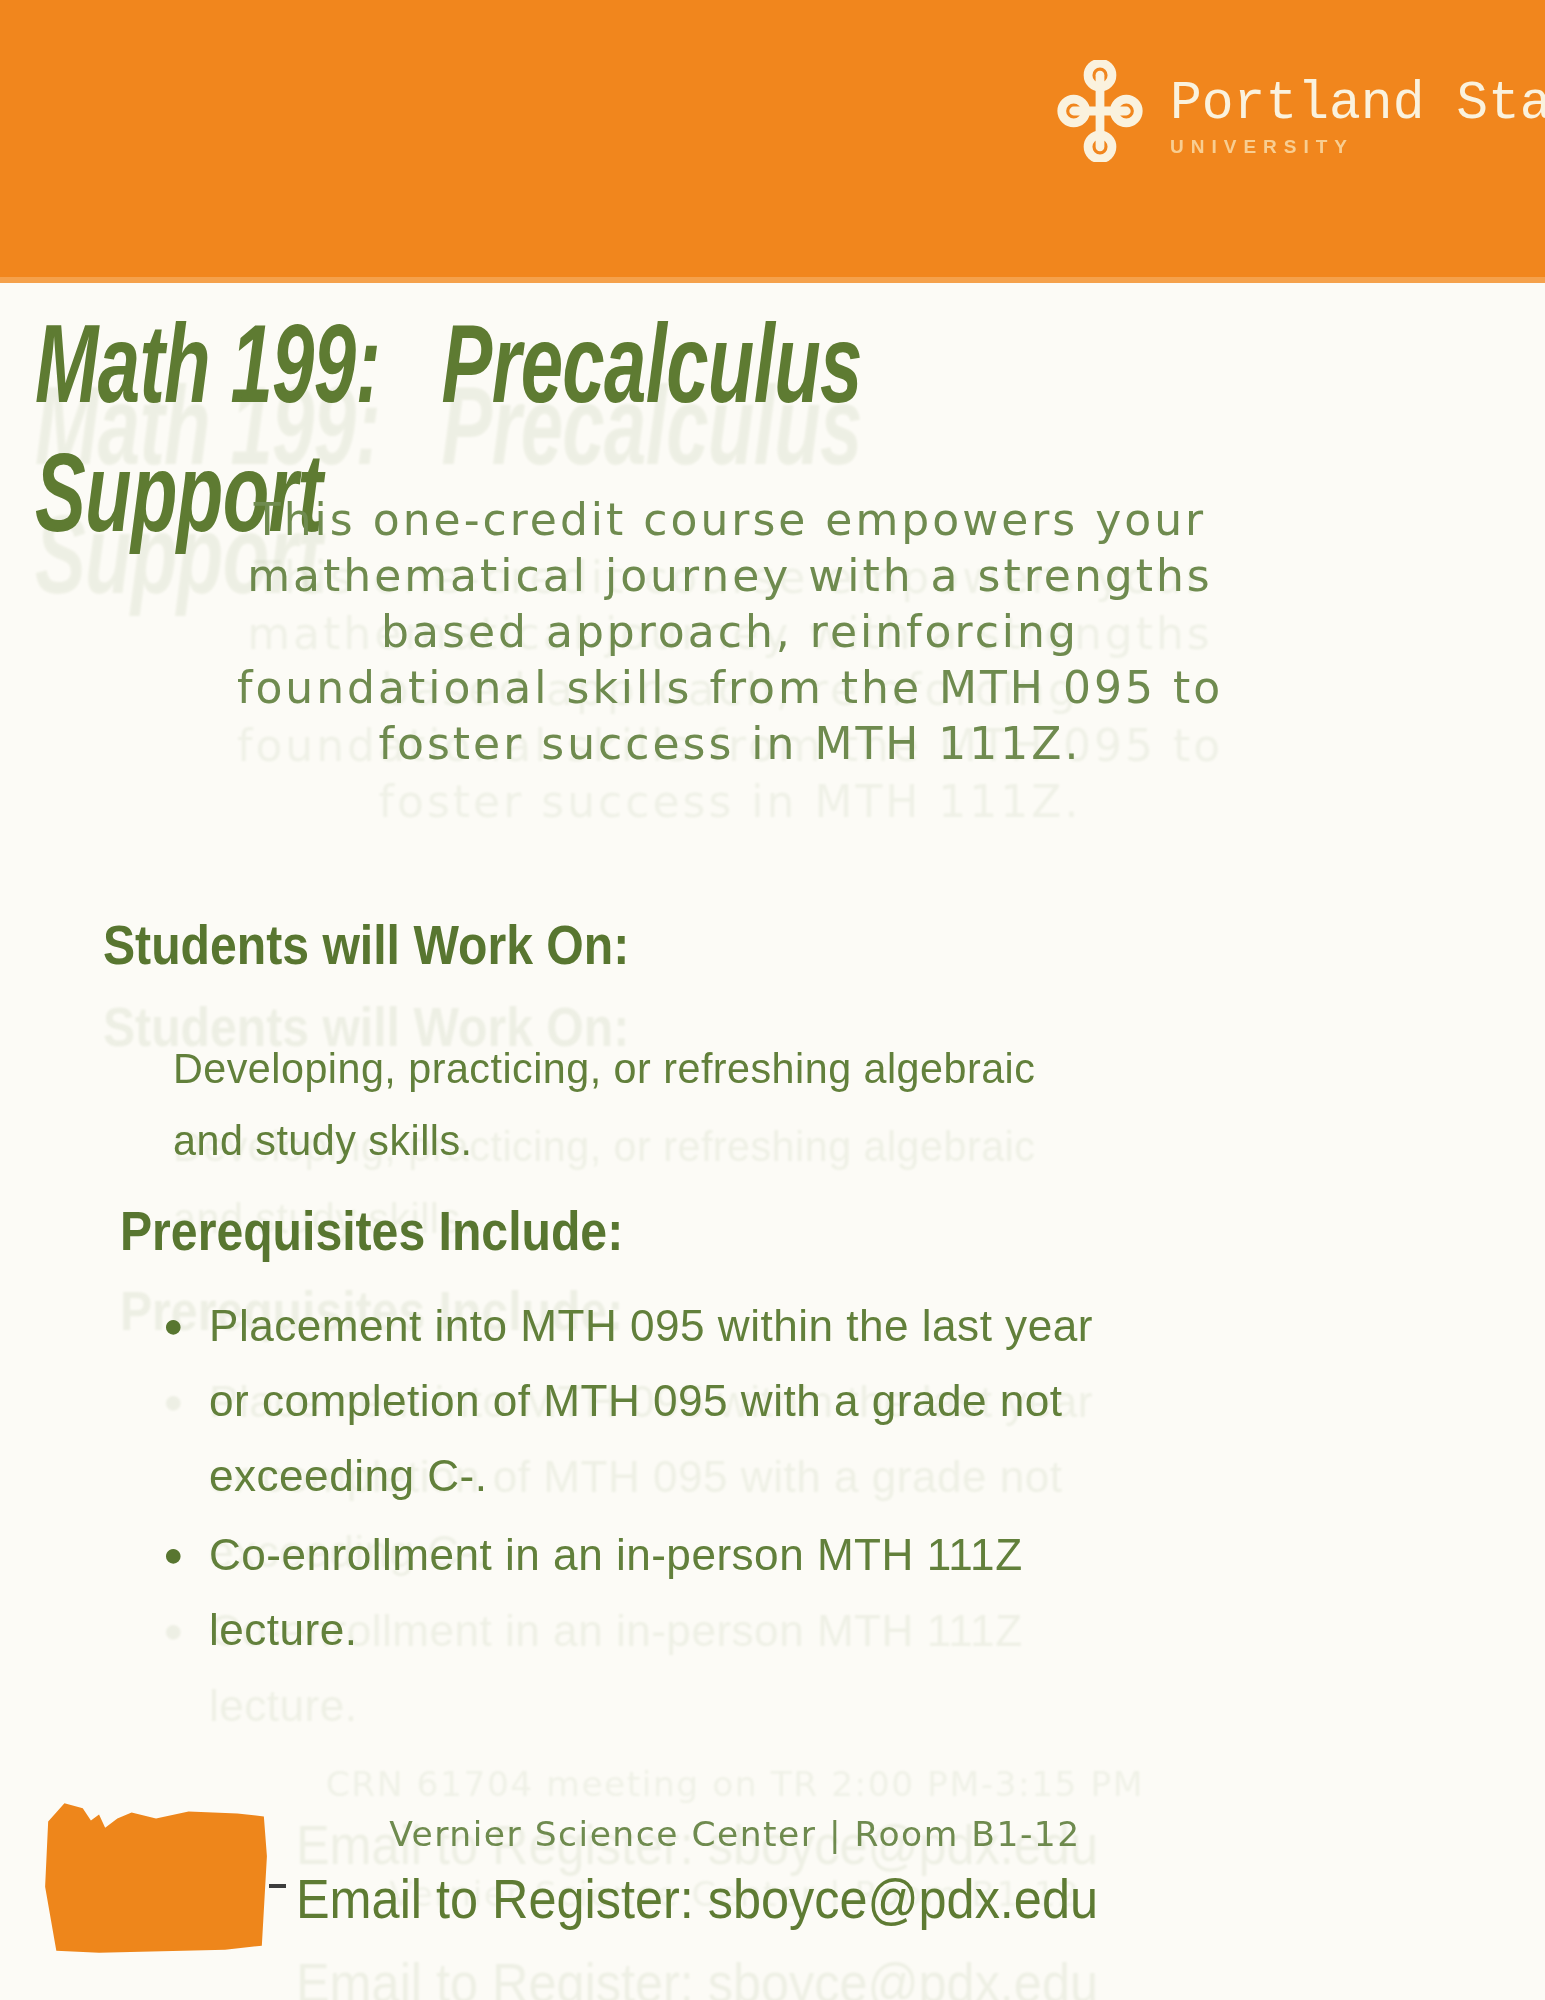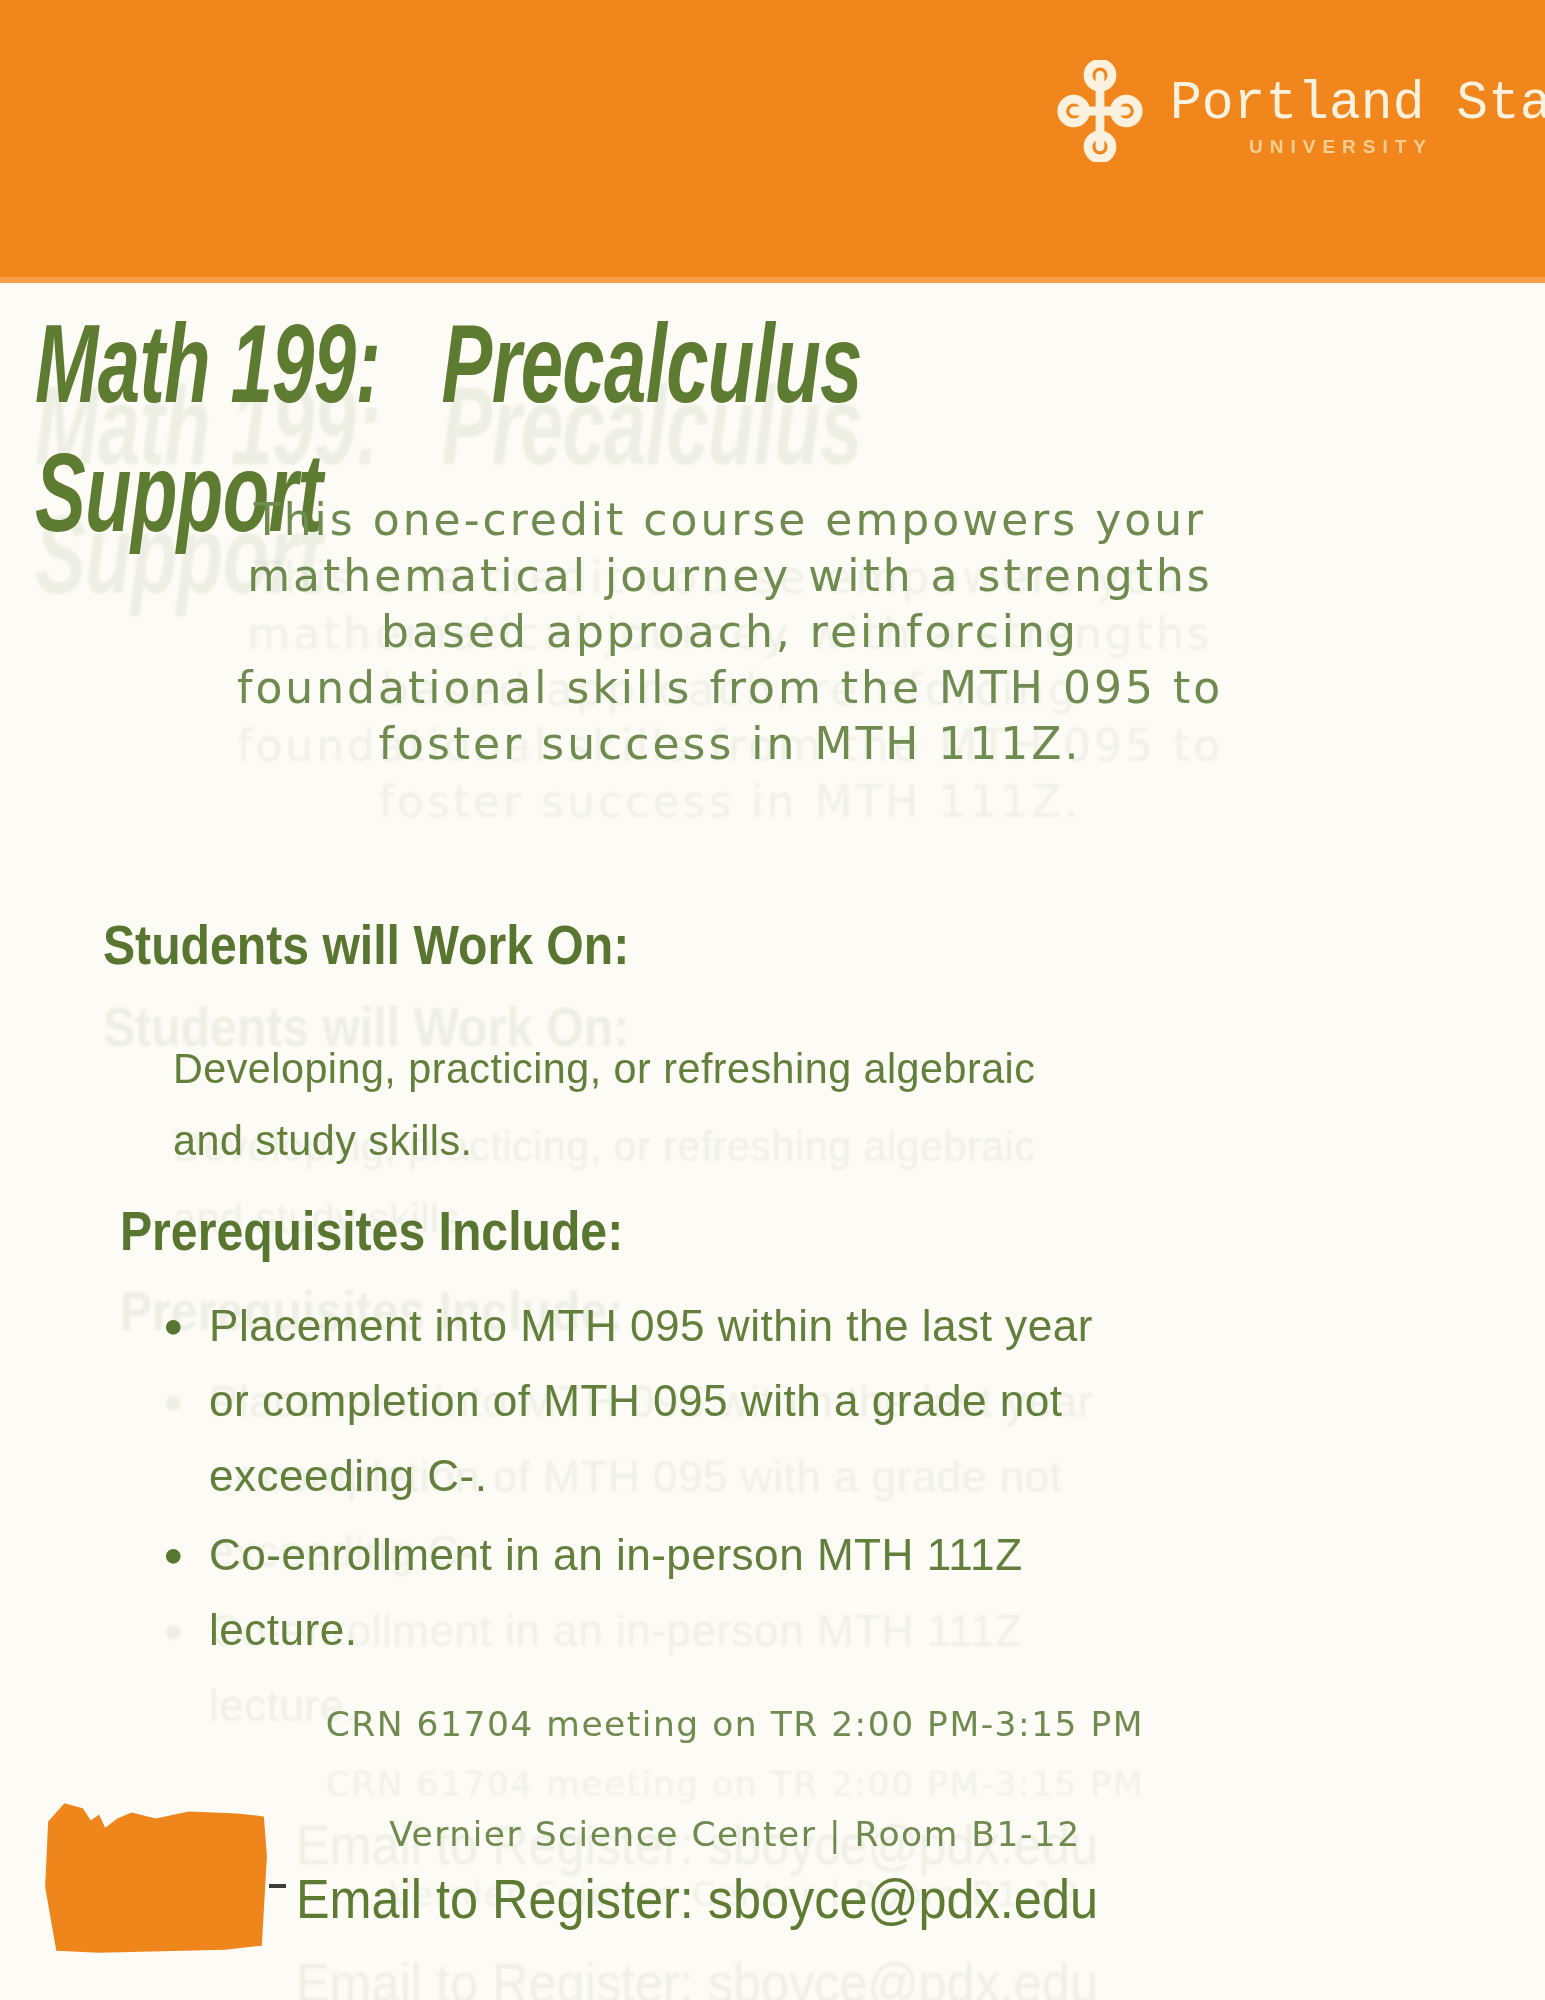--- a/index.html
+++ b/index.html
@@ -13,21 +13,21 @@
     position:absolute;left:0;top:0;width:100%;height:277px;
     background:#f1861d;border-bottom:6px solid #f5a14b;
   }
   .knot{position:absolute;left:1056px;top:60px;width:88px;height:102px;}
   .wordmark{
     position:absolute;left:1170px;top:74px;width:350px;
     font-family:Liberation Mono, monospace;font-size:53px;color:#faf2de;
     white-space:nowrap;
   }
   .univ{
-    position:absolute;left:1170px;top:136px;width:342px;text-align:center;
+    position:absolute;left:1170px;top:136px;width:342px;text-align:left;
     font-family:"Liberation Sans",sans-serif;font-size:19px;
     letter-spacing:7px;color:#f8ce92;font-weight:bold;
   }
   
   .title{
     position:absolute;left:35px;top:300px;
     font-size:112px;font-weight:bold;font-style:italic;
     color:#5e7b32;white-space:pre-wrap;line-height:1.15;
     transform:scaleX(.68);transform-origin:left top;letter-spacing:-1px;
   }
@@ -118,21 +118,21 @@
 exceeding C-.</div>
     </div>
     <div class="bullet">
       <span class="dot">●</span>
       <div class="btxt">Co-enrollment in an in-person MTH 111Z
 lecture.</div>
     </div>
   </div>
 
   <div class="schedule">
-    <span>CRN 61704 meeting on TR 2:00 PM-3:15 PM</span><br>
+    <br>
     <span>Vernier Science Center | Room B1-12</span>
   </div>
 
   <svg class="oregon" viewBox="0 0 230 165">
     <polygon fill="#ee861b" points="
       10,28 26,10 44,15 52,27 60,21 66,34 78,25 92,19 116,25 148,18
       196,20 222,23 225,62 220,150 184,154 60,157 18,155 7,92 10,28"></polygon>
   </svg>
   <div class="dash"></div>
   <div class="email">Email to Register: sboyce@pdx.edu</div>

